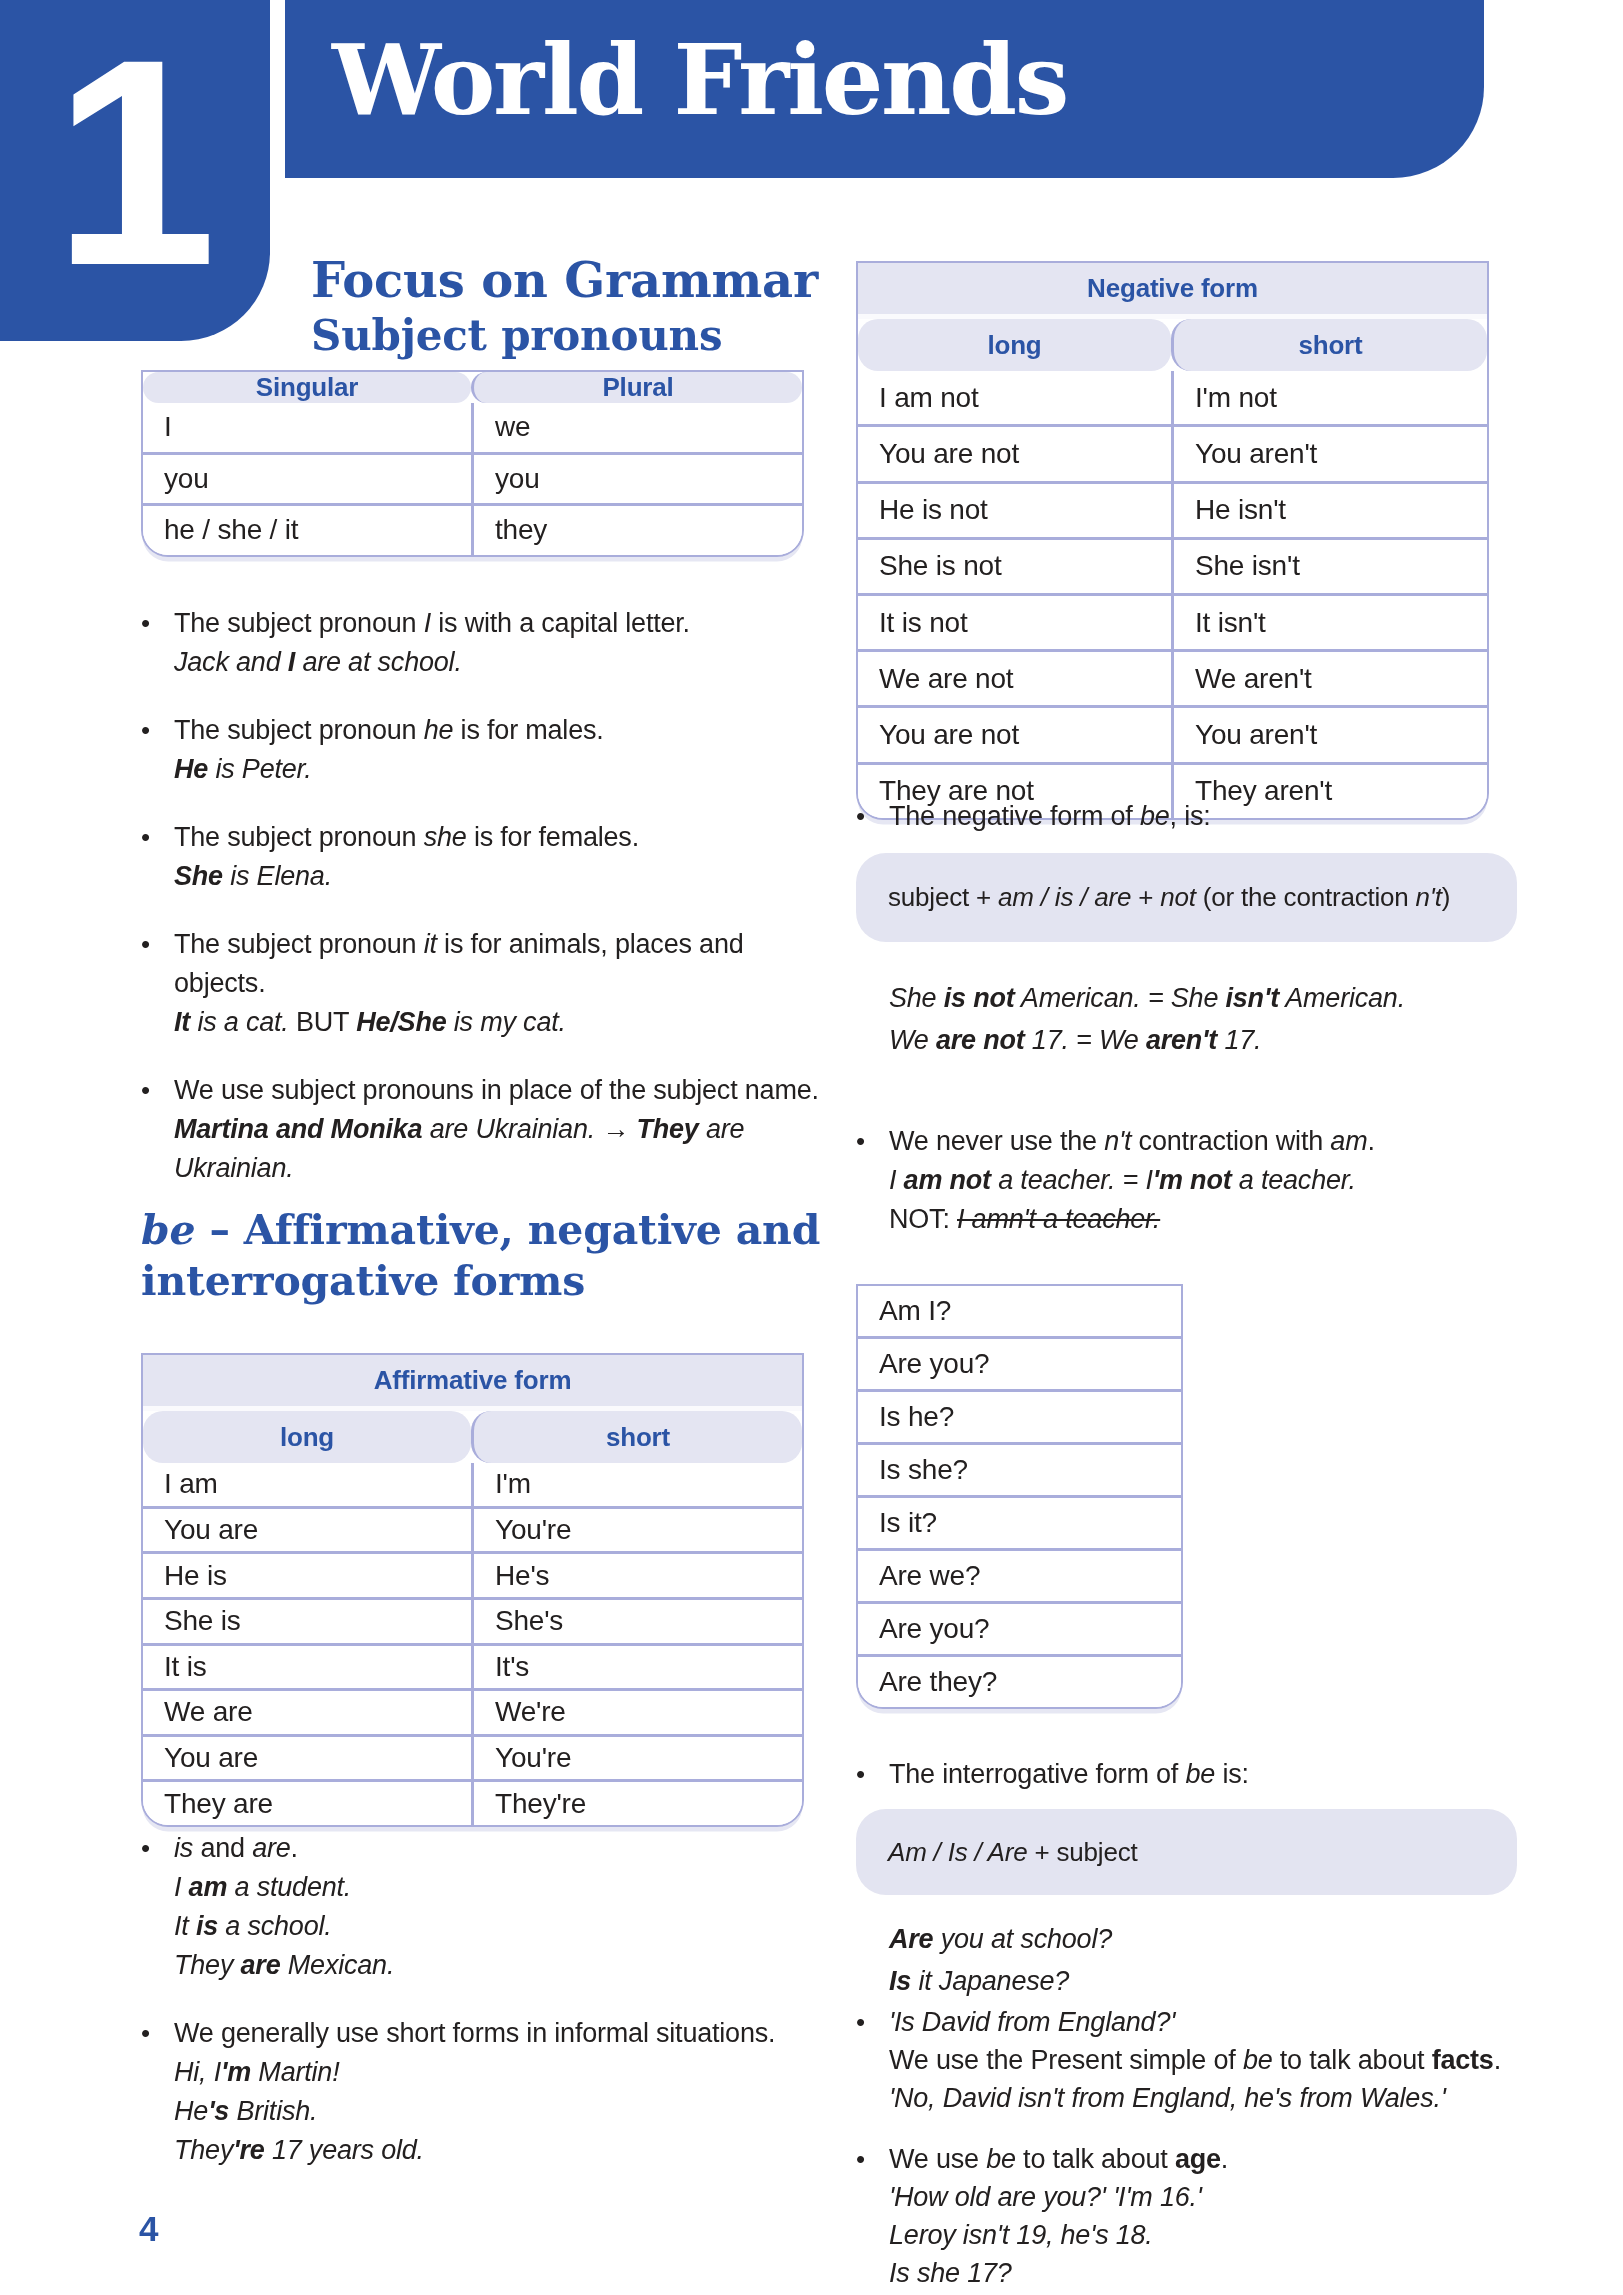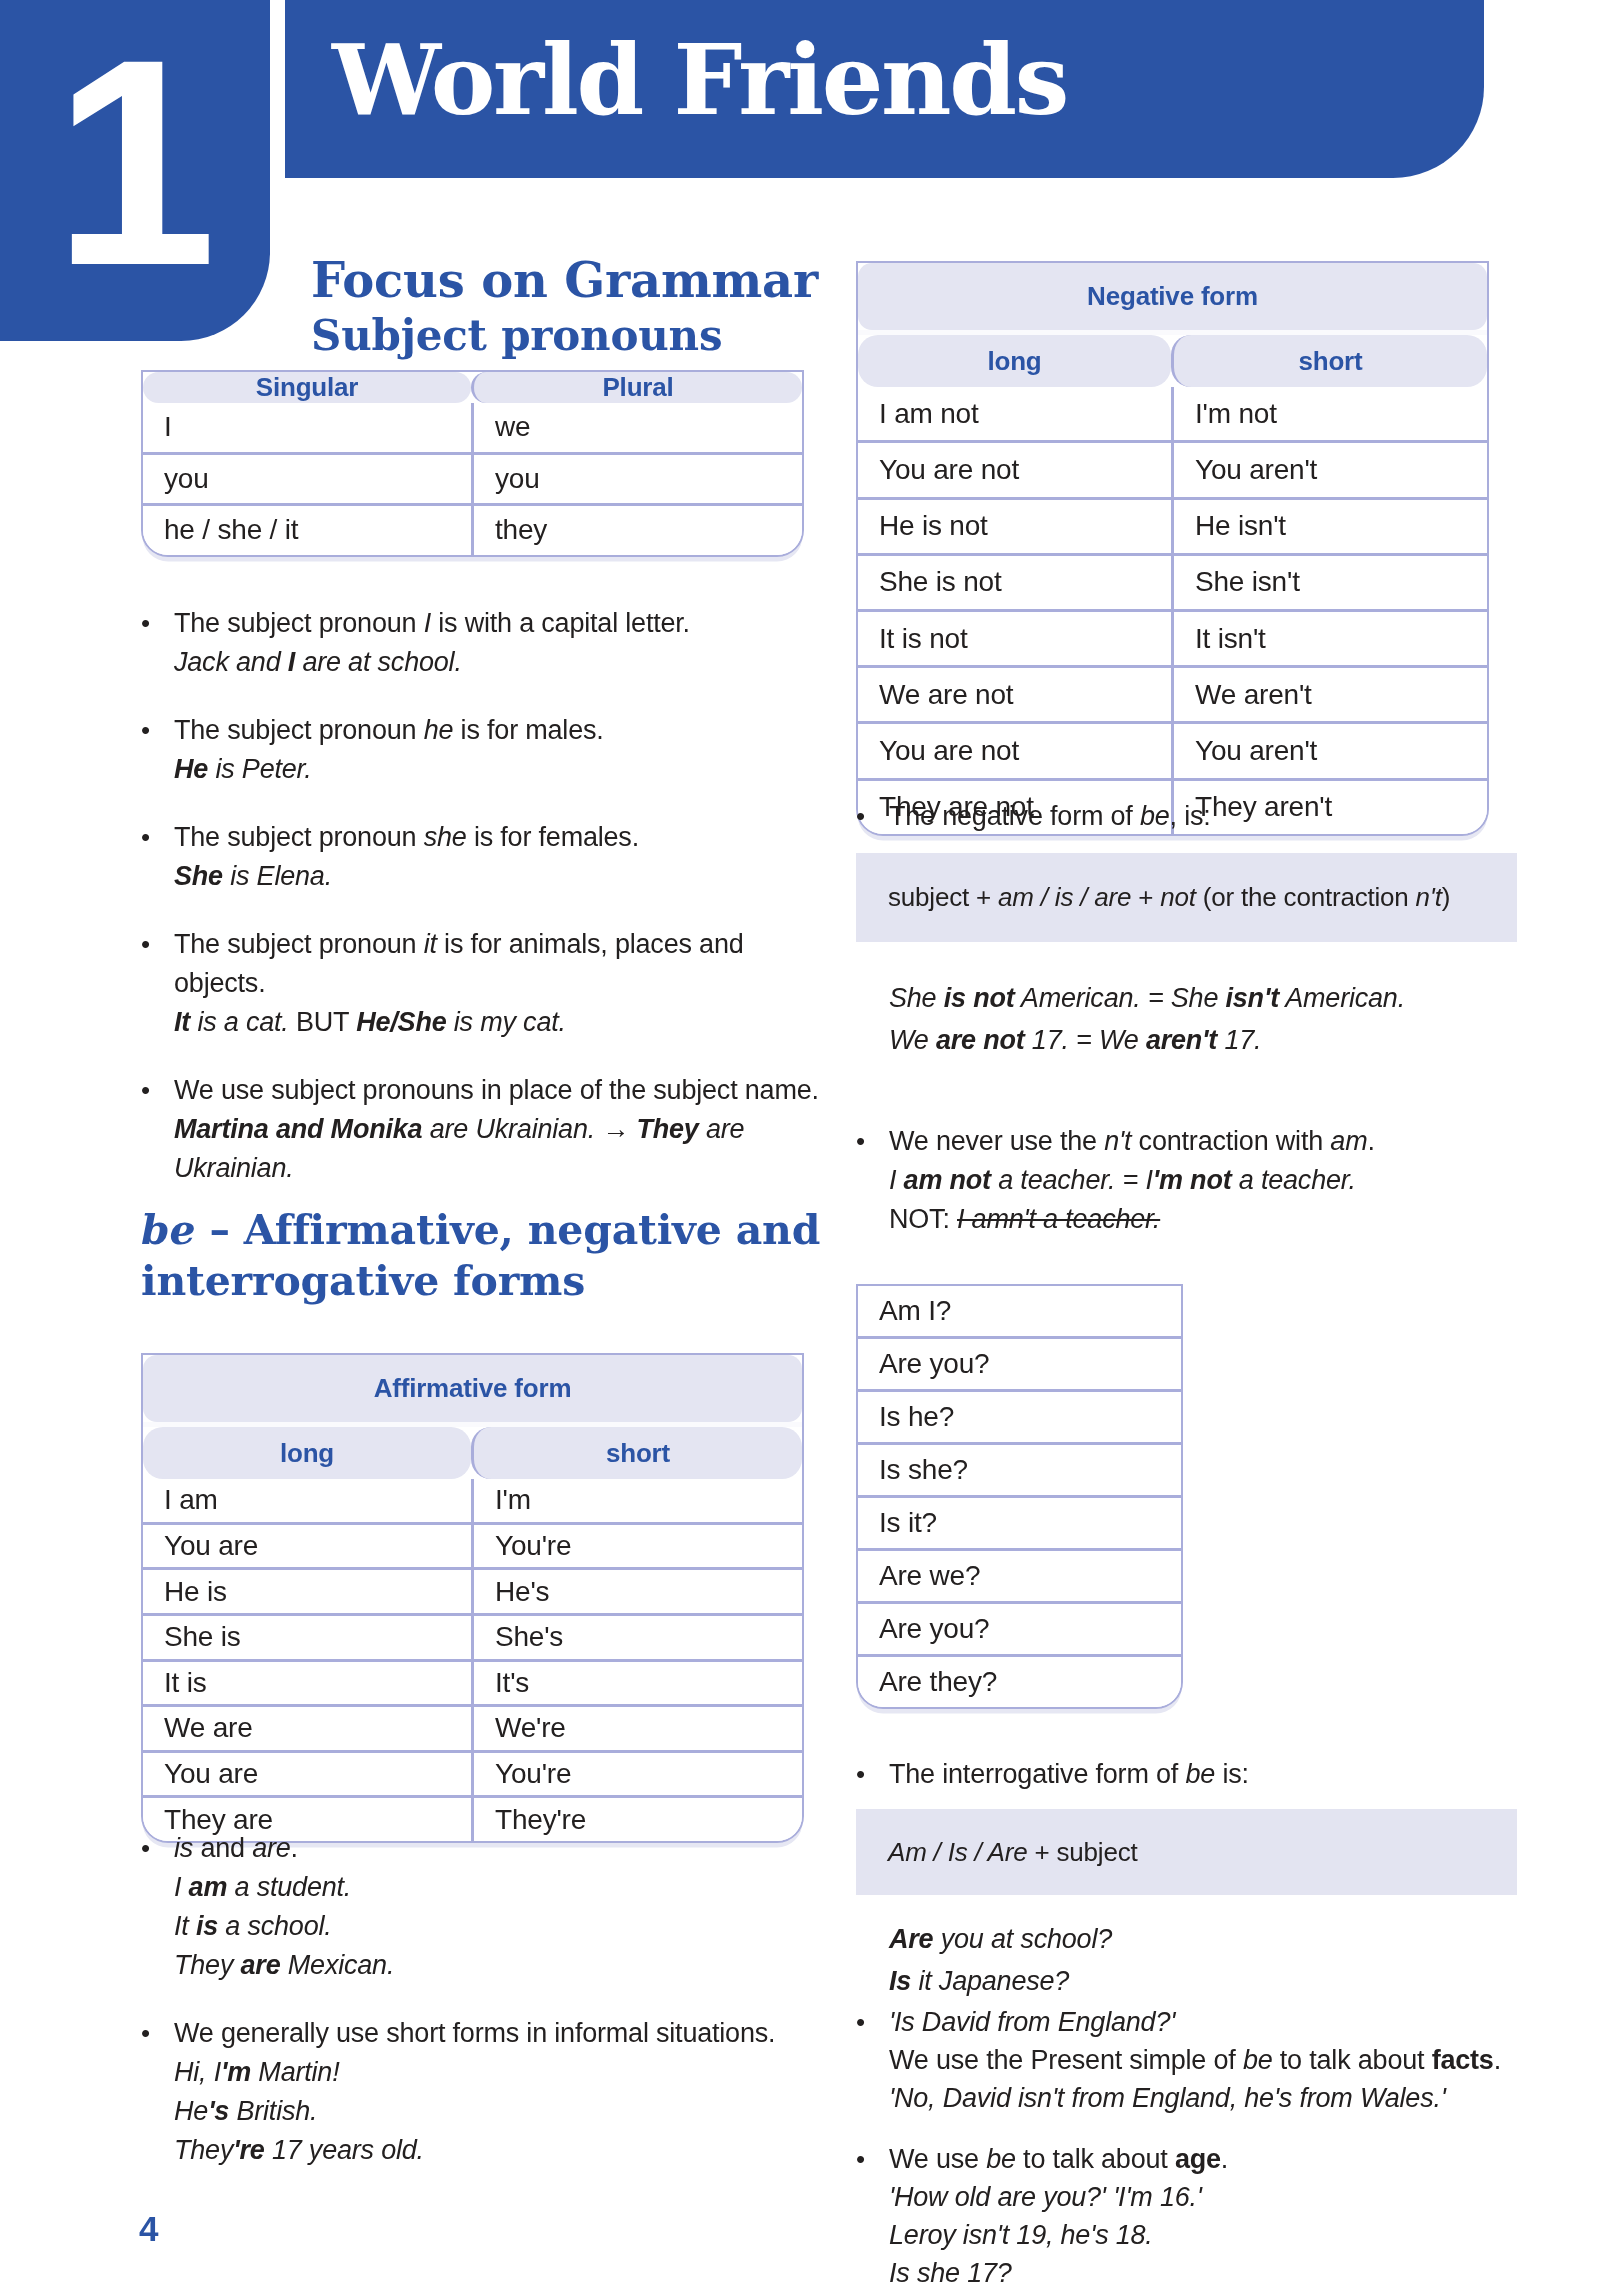--- a/index.html
+++ b/index.html
@@ -55,21 +55,21 @@
   }
   .trow{display:flex;}
   .trow + .trow{border-top:3.8px solid var(--lavline);}
   .trow.wsep{border-top:5.3px solid #FAFAFD;}
   .tcell{flex:1;padding:8.3px 21px;font-size:28px;background:#fff;white-space:pre;}
   .tcell + .tcell{border-left:3.8px solid var(--lavline);}
   .thead .tcell, .ttitle .tcell{
     background:var(--lav);color:var(--blue);font-weight:bold;
     font-size:26px;text-align:center;
   }
-  .ttitle .tcell{padding:18px 21px;border-radius:14px;}
+  .ttitle .tcell{padding:10px 21px;}
   .thead .tcell{padding:10.6px 21px;border-radius:20px;}
   #pronoun-table{left:141px;top:370px;width:659px;}
   #pronoun-table .thead .tcell{padding:0 21px;}
   #affirmative-table{left:141px;top:1353px;width:659px;}
   #affirmative-table .tbody .tcell{padding:5.3px 21px;}
   #negative-table{left:856px;top:261px;width:629px;}
   #negative-table .tbody .tcell{padding:10.6px 21px;}
   #interrogative-table{left:856px;top:1284px;width:323px;}
   #interrogative-table .tbody .tcell{padding:9px 21px;}
   
@@ -89,21 +89,21 @@
   #bullets-r4{left:856px;top:2003px;}
   #bullets-r4 li{margin-bottom:22.7px;}
   #bullets-r4 .bline{line-height:38px;}
   .exblock{position:absolute;}
   .exblock .bline{line-height:42px;}
   #exblock-1{left:889px;top:977px;}
   #exblock-2{left:889px;top:1918px;}
   
   .formula{
     position:absolute;background:#E3E4F1;display:flex;align-items:center;
-    padding-left:32px;font-size:26px;white-space:pre;
+    padding-left:32px;font-size:26px;white-space:pre;border-radius:30px;
   }
   #formula-1{left:856px;top:853px;width:629px;height:89px;}
   #formula-2{left:856px;top:1809px;width:629px;height:86px;}
   
   .page-number{
     position:absolute;left:139px;top:2209px;color:var(--blue);
     font-weight:bold;font-size:35px;
   }
 </style>
 </head>

